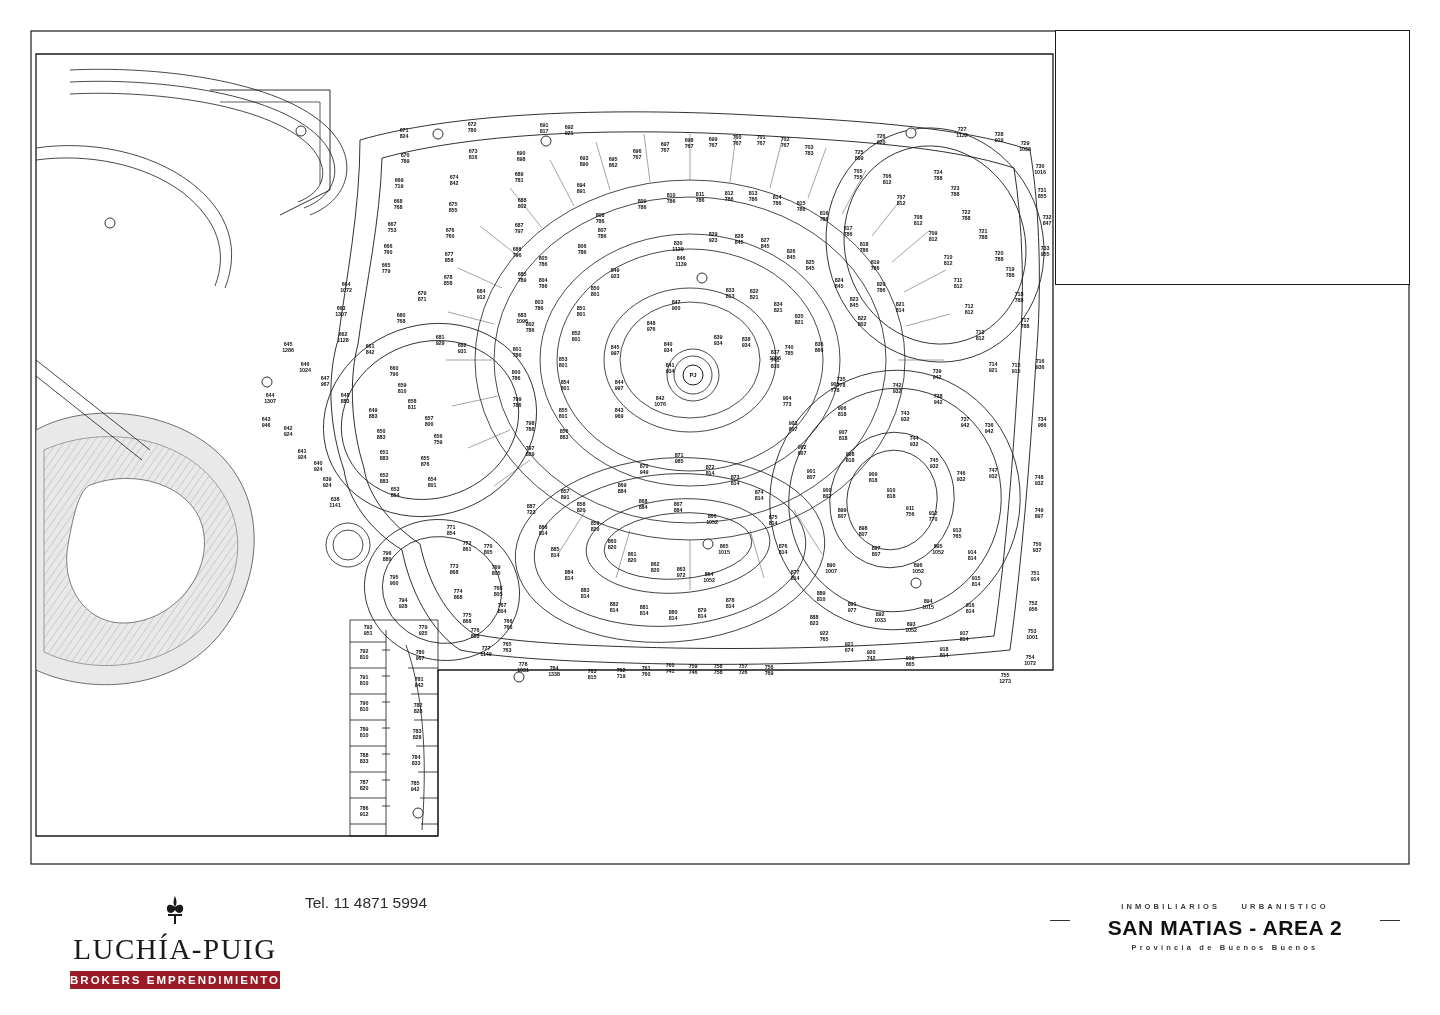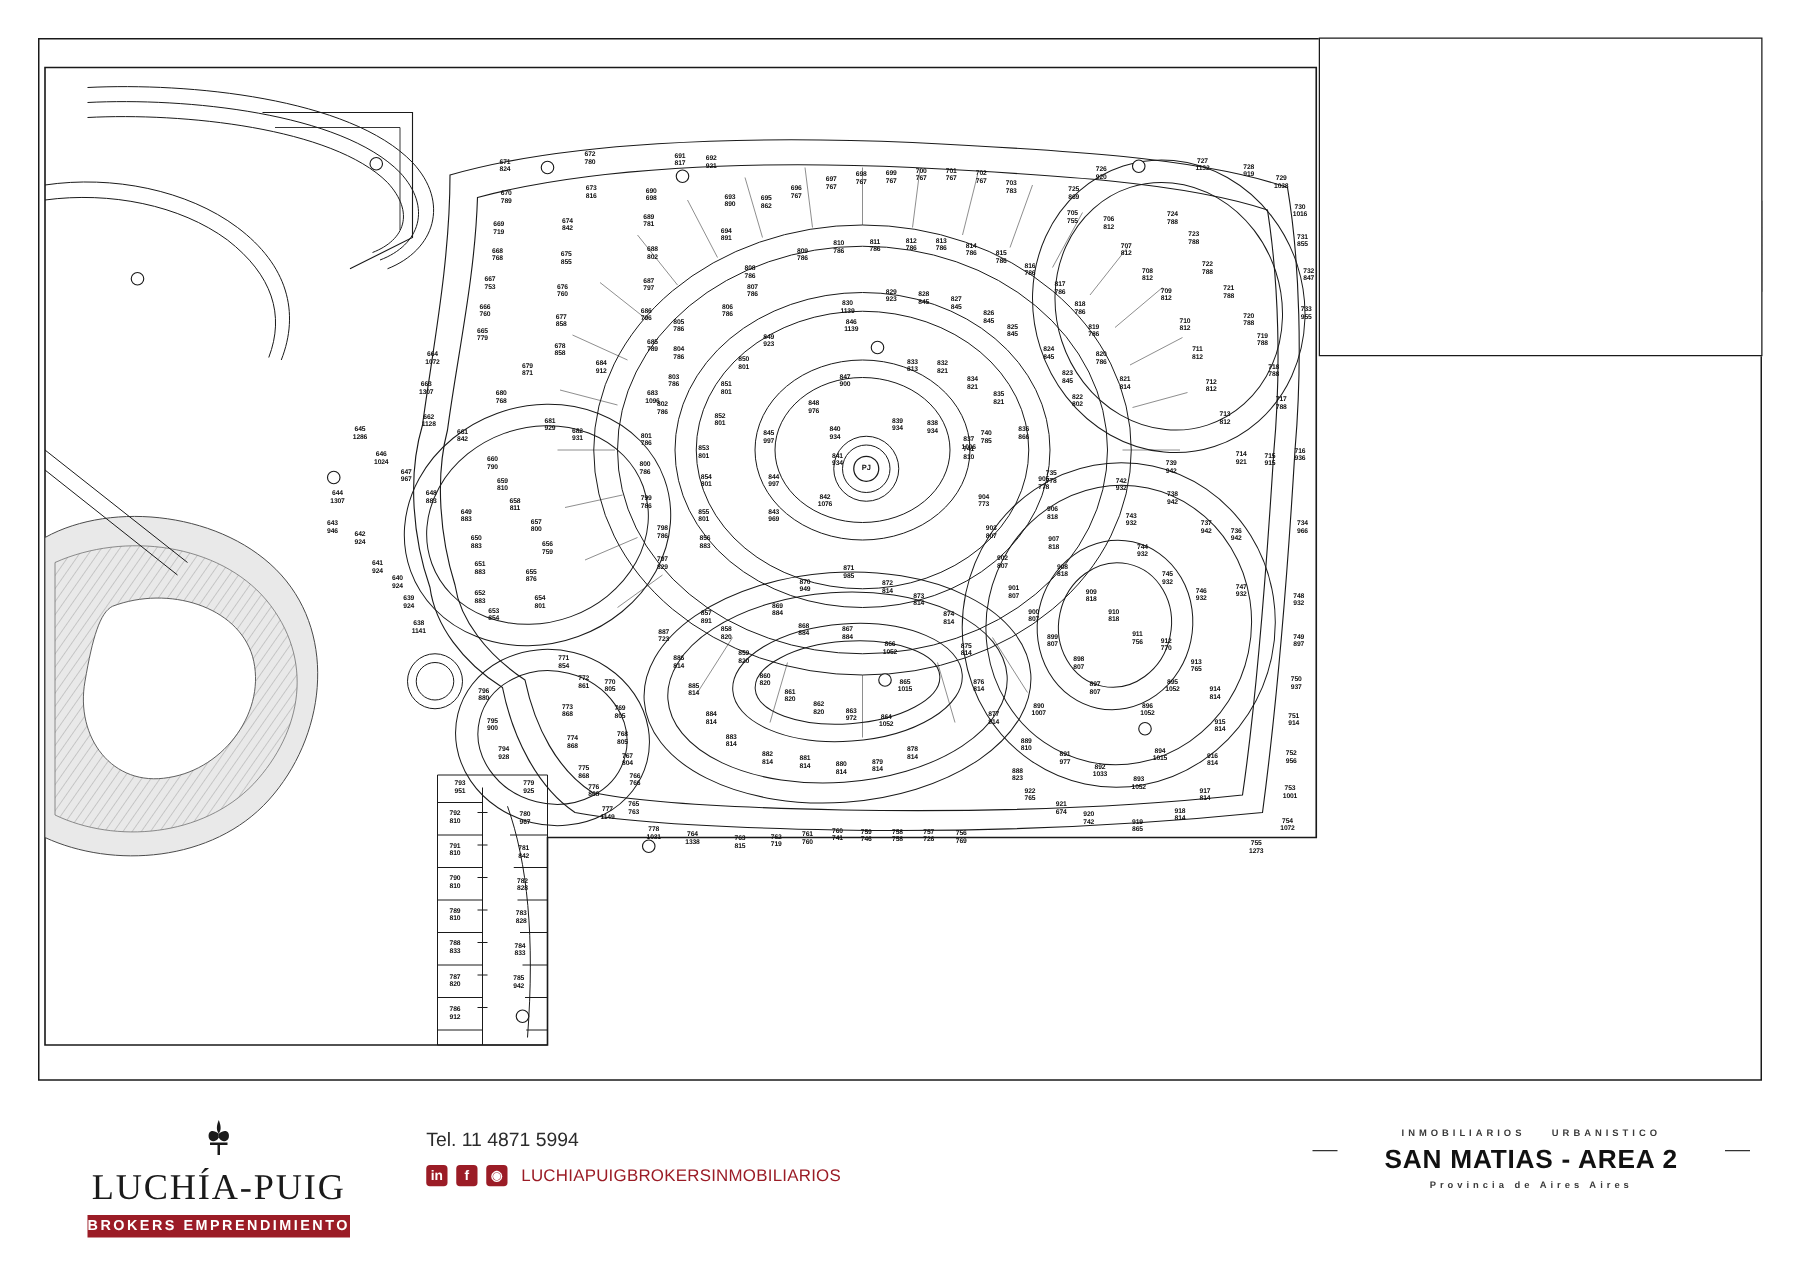--- a/index.html
+++ b/index.html
@@ -88,23 +88,22 @@
     background: #9b1c26;
     color: #ffffff;
     font-size: 11.5px;
     letter-spacing: 2px;
     font-weight: 700;
     padding: 3px 0 3px 0;
   }
   #contact-block {
     position: absolute;
     left: 305px;
-    top: 24px;
+    top: 14px;
     width: 420px;
-    margin-left: 36px;
   }
   #phone {
     font-size: 15.5px;
     color: #2b2b2b;
     margin-bottom: 10px;
   }
   .social-row {
     display: flex;
     align-items: center;
     gap: 7px;
@@ -1514,31 +1513,25 @@
         <path d="M11 12 C 16 8, 20 10, 19 15 C 18 19, 13 19, 11 15 Z" fill="#1a1a1a"></path>
         <rect x="4" y="19" width="14" height="2" fill="#1a1a1a"></rect>
         <path d="M10 21 L12 21 L12 29 L10 29 Z" fill="#1a1a1a"></path>
       </svg>
       <div id="logo-name">LUCHÍA-PUIG</div>
       <div id="logo-sub">BROKERS EMPRENDIMIENTO</div>
     </div>
 
     <div id="contact-block">
       <div id="phone">Tel. 11 4871 5994</div>
-      <div class="social-row">
-        <span class="sq-icon">in</span>
-        <span class="sq-icon">f</span>
-        <span class="sq-icon">◉</span>
-        <span class="social-text">LUCHIAPUIGBROKERSINMOBILIARIOS</span>
-      </div>
     </div>
 
     <div id="title-rule-l"></div>
     <div id="title-rule-r"></div>
     <div id="title-block">
       <div class="kicker">
         <span>INMOBILIARIOS</span>&nbsp;&nbsp;&nbsp;&nbsp;<span>URBANISTICO</span>
       </div>
       <div class="main">SAN MATIAS - AREA 2</div>
-      <div class="sub">Provincia de Aires Aires</div>
+      <div class="sub">Provincia de Buenos Buenos</div>
     </div>
   </div>
 </div>
 
 </body></html>

